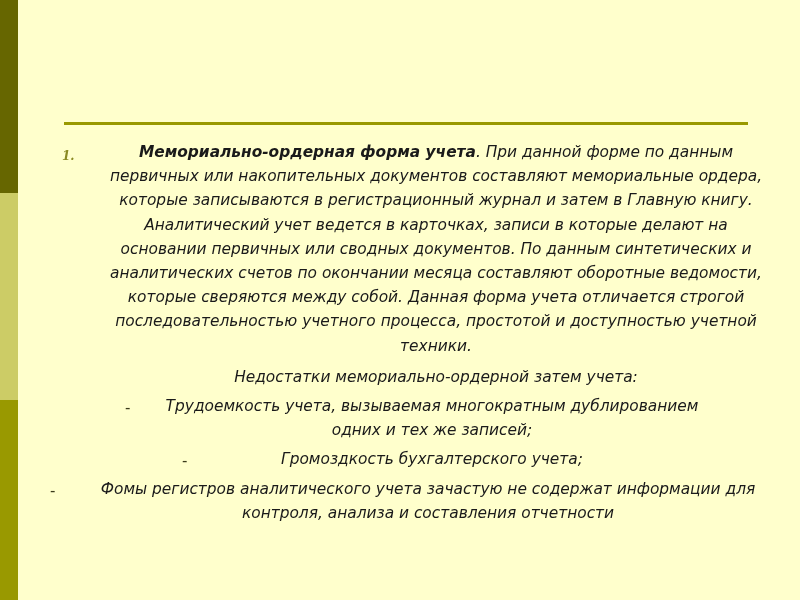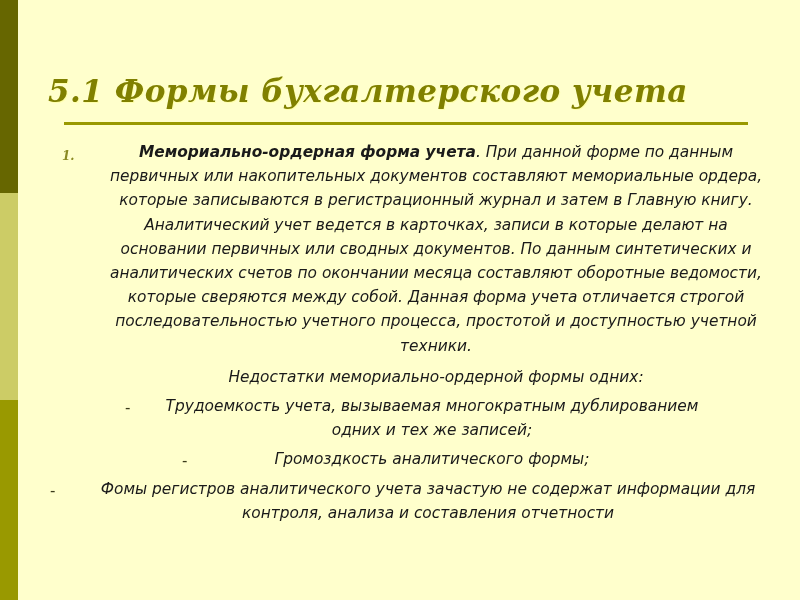--- a/index.html
+++ b/index.html
@@ -123,37 +123,36 @@
 </style>
 </head>
 <body style="background: rgb(255, 255, 204);">
 
 <div id="slide" style="background: rgb(255, 255, 204);">
 
   <div class="strip strip-top" style="background: rgb(102, 102, 0);"></div>
   <div class="strip strip-middle" style="background: rgb(204, 204, 102);"></div>
   <div class="strip strip-bottom" style="background: rgb(153, 153, 0);"></div>
 
-  <div class="title" style="color: rgb(128, 128, 0);">5.1  Формы бухгалтерского учета</div>
   <div class="title-rule" style="background: rgb(153, 153, 0);"></div>
 
   <div class="body-area">
 
     <div class="para item-num">
       <span class="num-marker">1.</span><span class="lead">Мемориально-ордерная форма учета</span><span>. При данной форме по данным первичных или накопительных документов составляют мемориальные ордера, которые записываются в регистрационный журнал и затем в Главную книгу. Аналитический учет ведется в карточках, записи в которые делают на основании первичных или сводных документов. По данным синтетических и аналитических счетов  по окончании месяца составляют оборотные ведомости, которые сверяются между собой. Данная форма учета отличается строгой последовательностью учетного процесса, простотой и доступностью учетной техники.</span>
     </div>
 
-    <div class="para sub-head">Недостатки мемориально-ордерной формы одних:</div>
+    <div class="para sub-head">Недостатки мемориально-ордерной затем учета:</div>
 
     <div class="para dash-item dash-1">
       <span class="dash-marker">-</span><span>Трудоемкость учета, вызываемая многократным дублированием одних и тех же записей;</span>
     </div>
 
     <div class="para dash-item dash-2">
-      <span class="dash-marker">-</span><span>Громоздкость аналитического формы;</span>
+      <span class="dash-marker">-</span><span>Громоздкость бухгалтерского учета;</span>
     </div>
 
     <div class="para dash-item dash-3">
       <span class="dash-marker">-</span><span>Фомы регистров аналитического учета  зачастую не содержат информации для контроля, анализа и составления отчетности</span>
     </div>
 
   </div>
 </div>
 
 </body></html>

